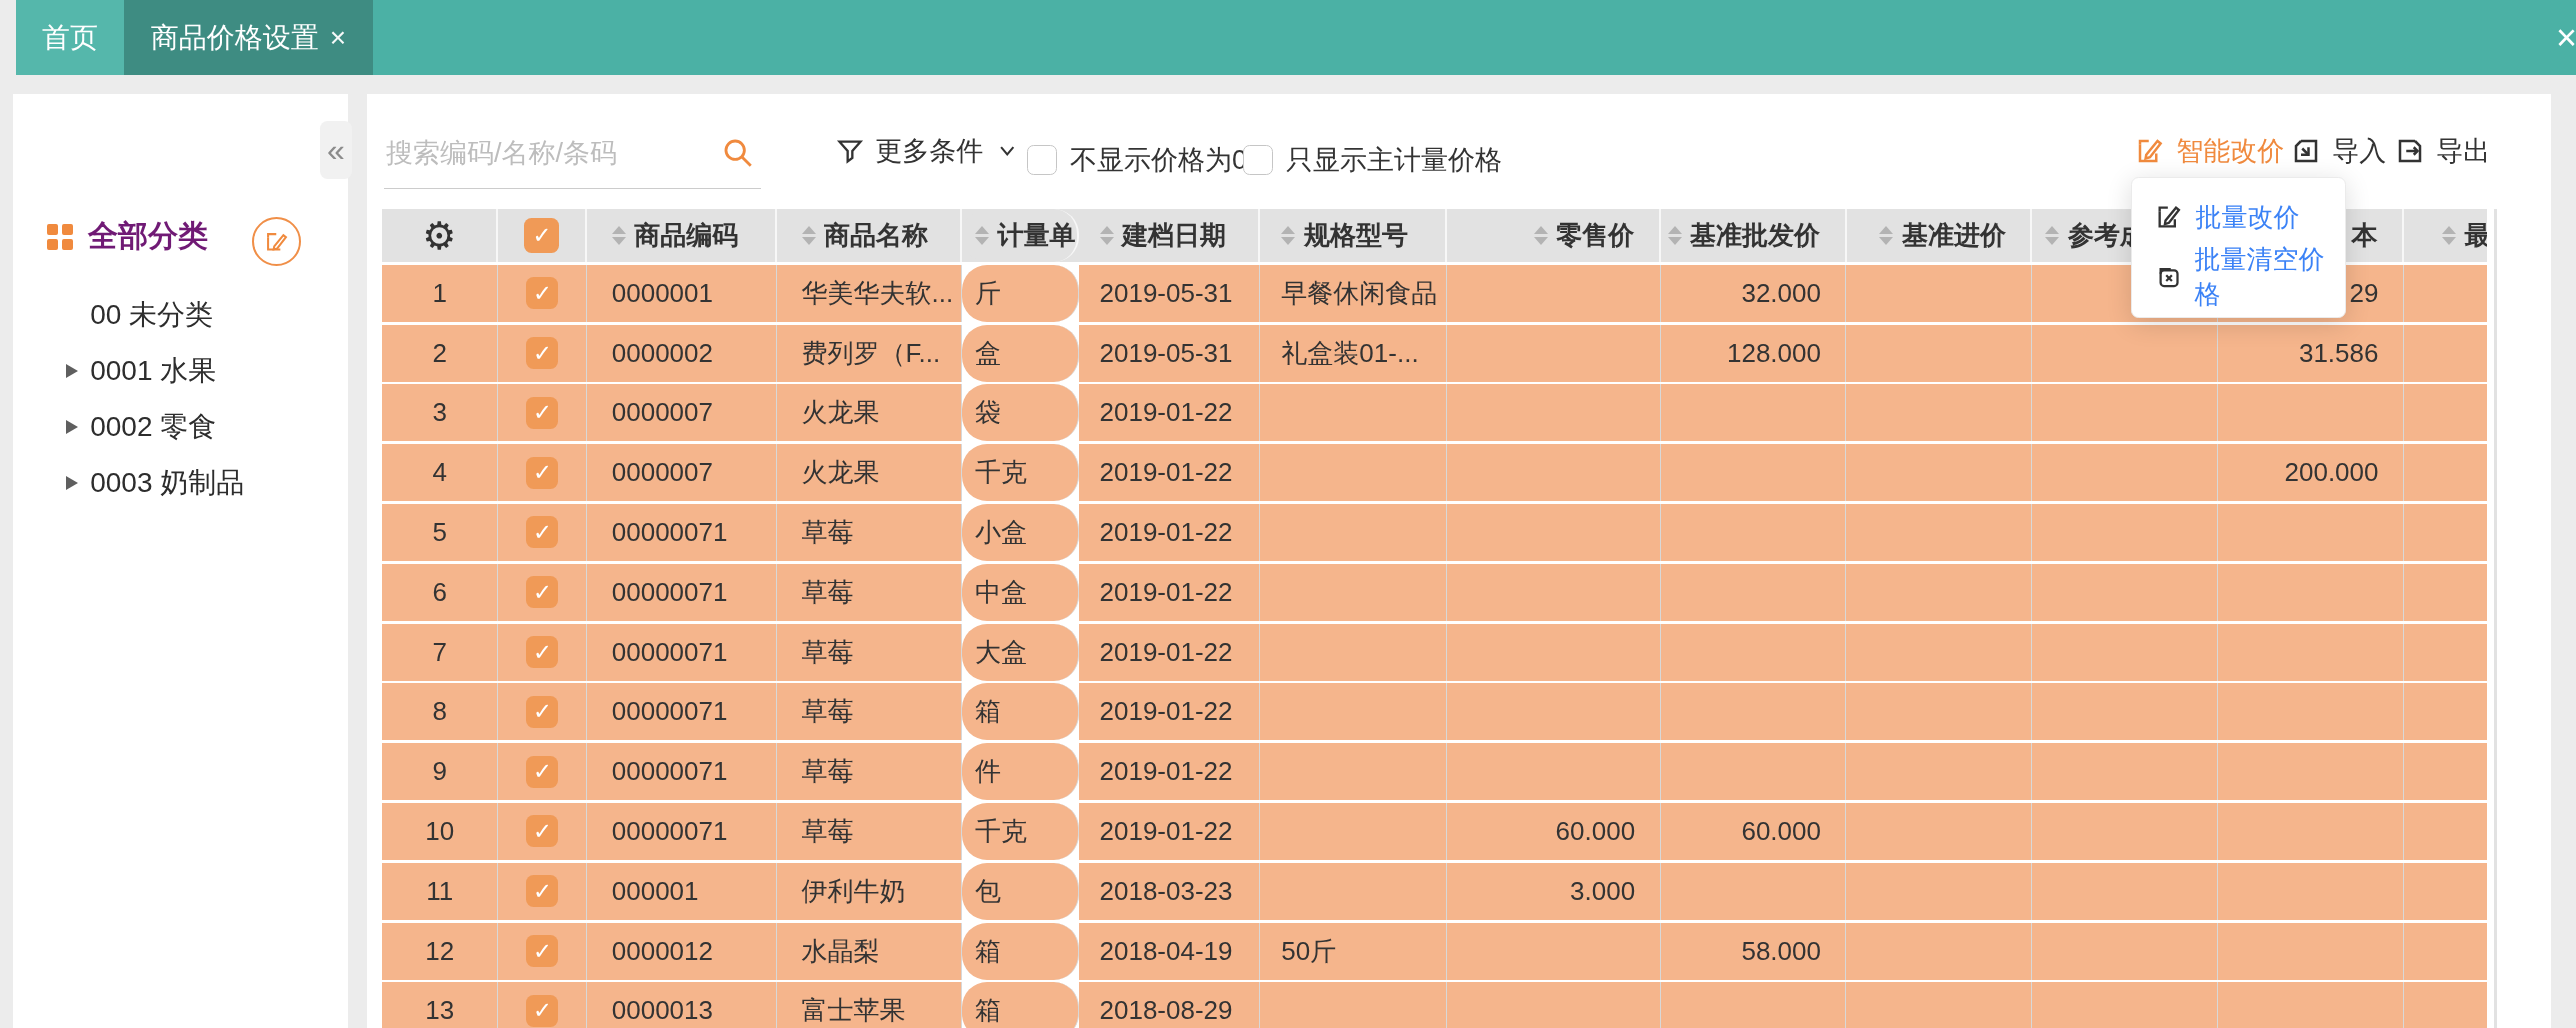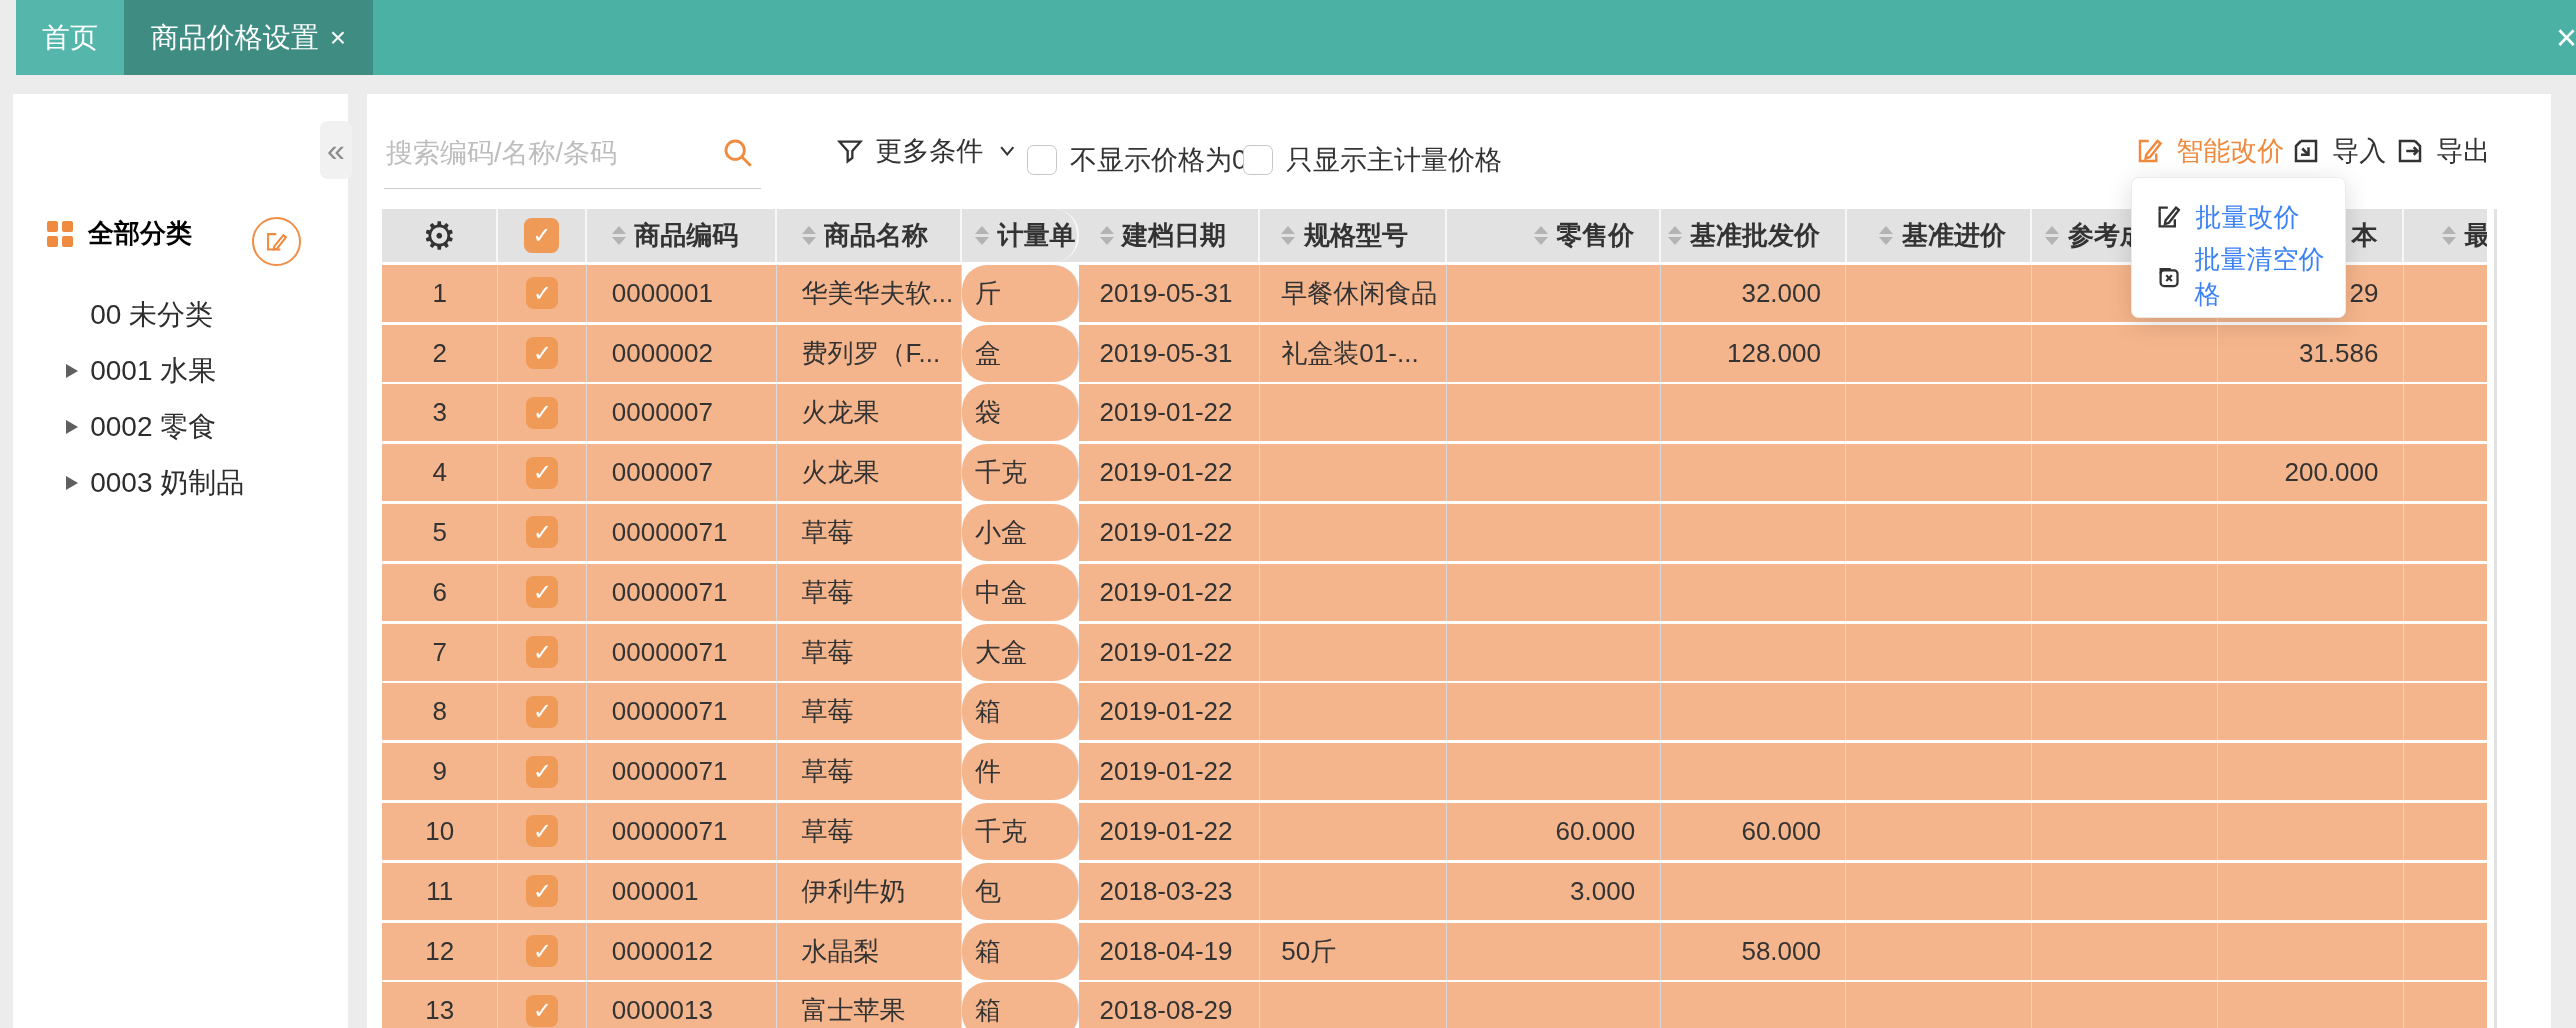--- a/index.html
+++ b/index.html
@@ -13,21 +13,21 @@
   .tab-home { width:108px; background:#55b7ab; }
   .tab-active { width:249px; background:#3e8c82; gap:11px; }
   .tab-x { font-size:28px; opacity:.95; }
   .winclose { position:absolute; right:15px; top:0; height:75px; display:flex; align-items:center; color:#fff; font-size:36px; }
 
   
   .sidebar { position:absolute; left:13px; top:94px; width:335px; height:935px; background:#fff; }
   .side-head { position:absolute; left:34px; top:122px; display:flex; align-items:center; gap:15px; }
   .grid-ic { width:26px; height:26px; display:grid; grid-template-columns:11.3px 11.3px; grid-template-rows:11.3px 11.3px; gap:3.8px; }
   .grid-ic i { background:#f08a3e; border-radius:1.9px; }
-  .side-title { color:#000000; font-size:26px; font-weight:bold;font-family:Liberation Serif, serif; }
+  .side-title { color:#701a75; font-size:30px; font-weight:bold;font-family:Liberation Serif, serif; }
   .edit-circle { position:absolute; left:239px; top:123px; width:49px; height:49px; border:2.8px solid #f08f48; border-radius:50%; display:flex; align-items:center; justify-content:center; }
   .collapse-tab { position:absolute; left:320px; top:121px; width:32px; height:58px; background:#f1f1f1; border-radius:7.5px; display:flex; align-items:center; justify-content:center; color:#8b8b8b; font-size:32px; z-index:3; }
   .tree { position:absolute; left:0; top:193px; width:100%; }
   .tree-item { height:56px; display:flex; align-items:center; padding-left:53px; font-size:28px; color:#2d2d2d; }
   .tri { width:0; height:0; border-left:12.2px solid #5f5f5f; border-top:7.5px solid transparent; border-bottom:7.5px solid transparent; margin-right:12.2px; }
   .tri.none { border-left-color:transparent; }
 
   
   .main { position:absolute; left:367px; top:94px; width:2184px; height:935px; background:#fff; }
 

